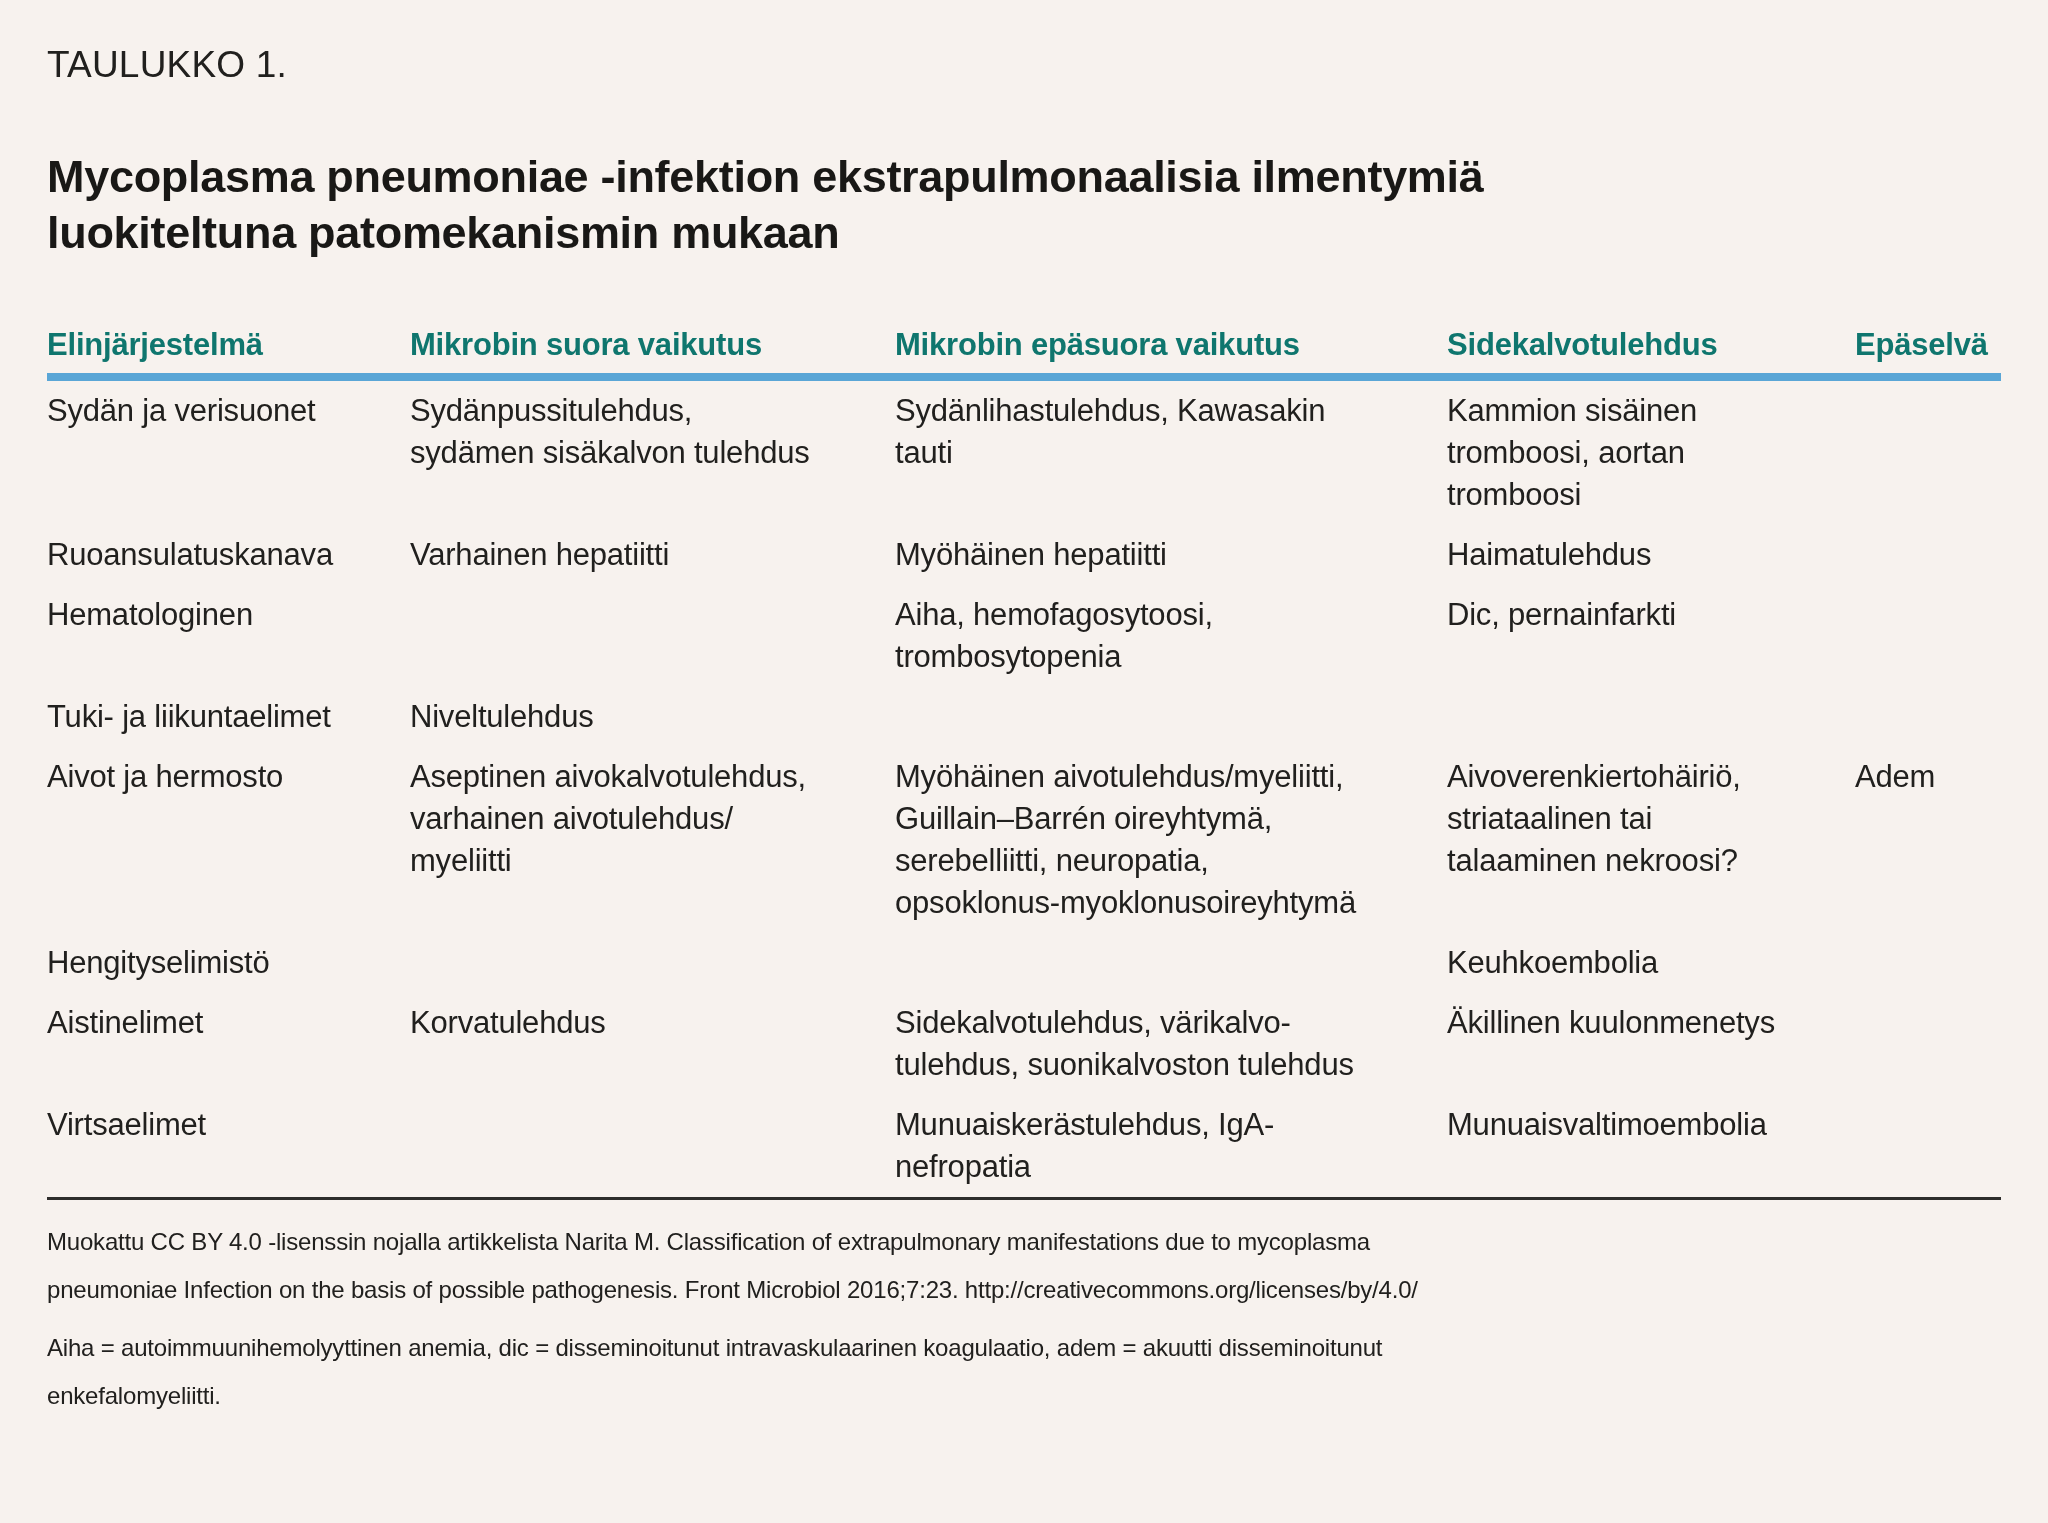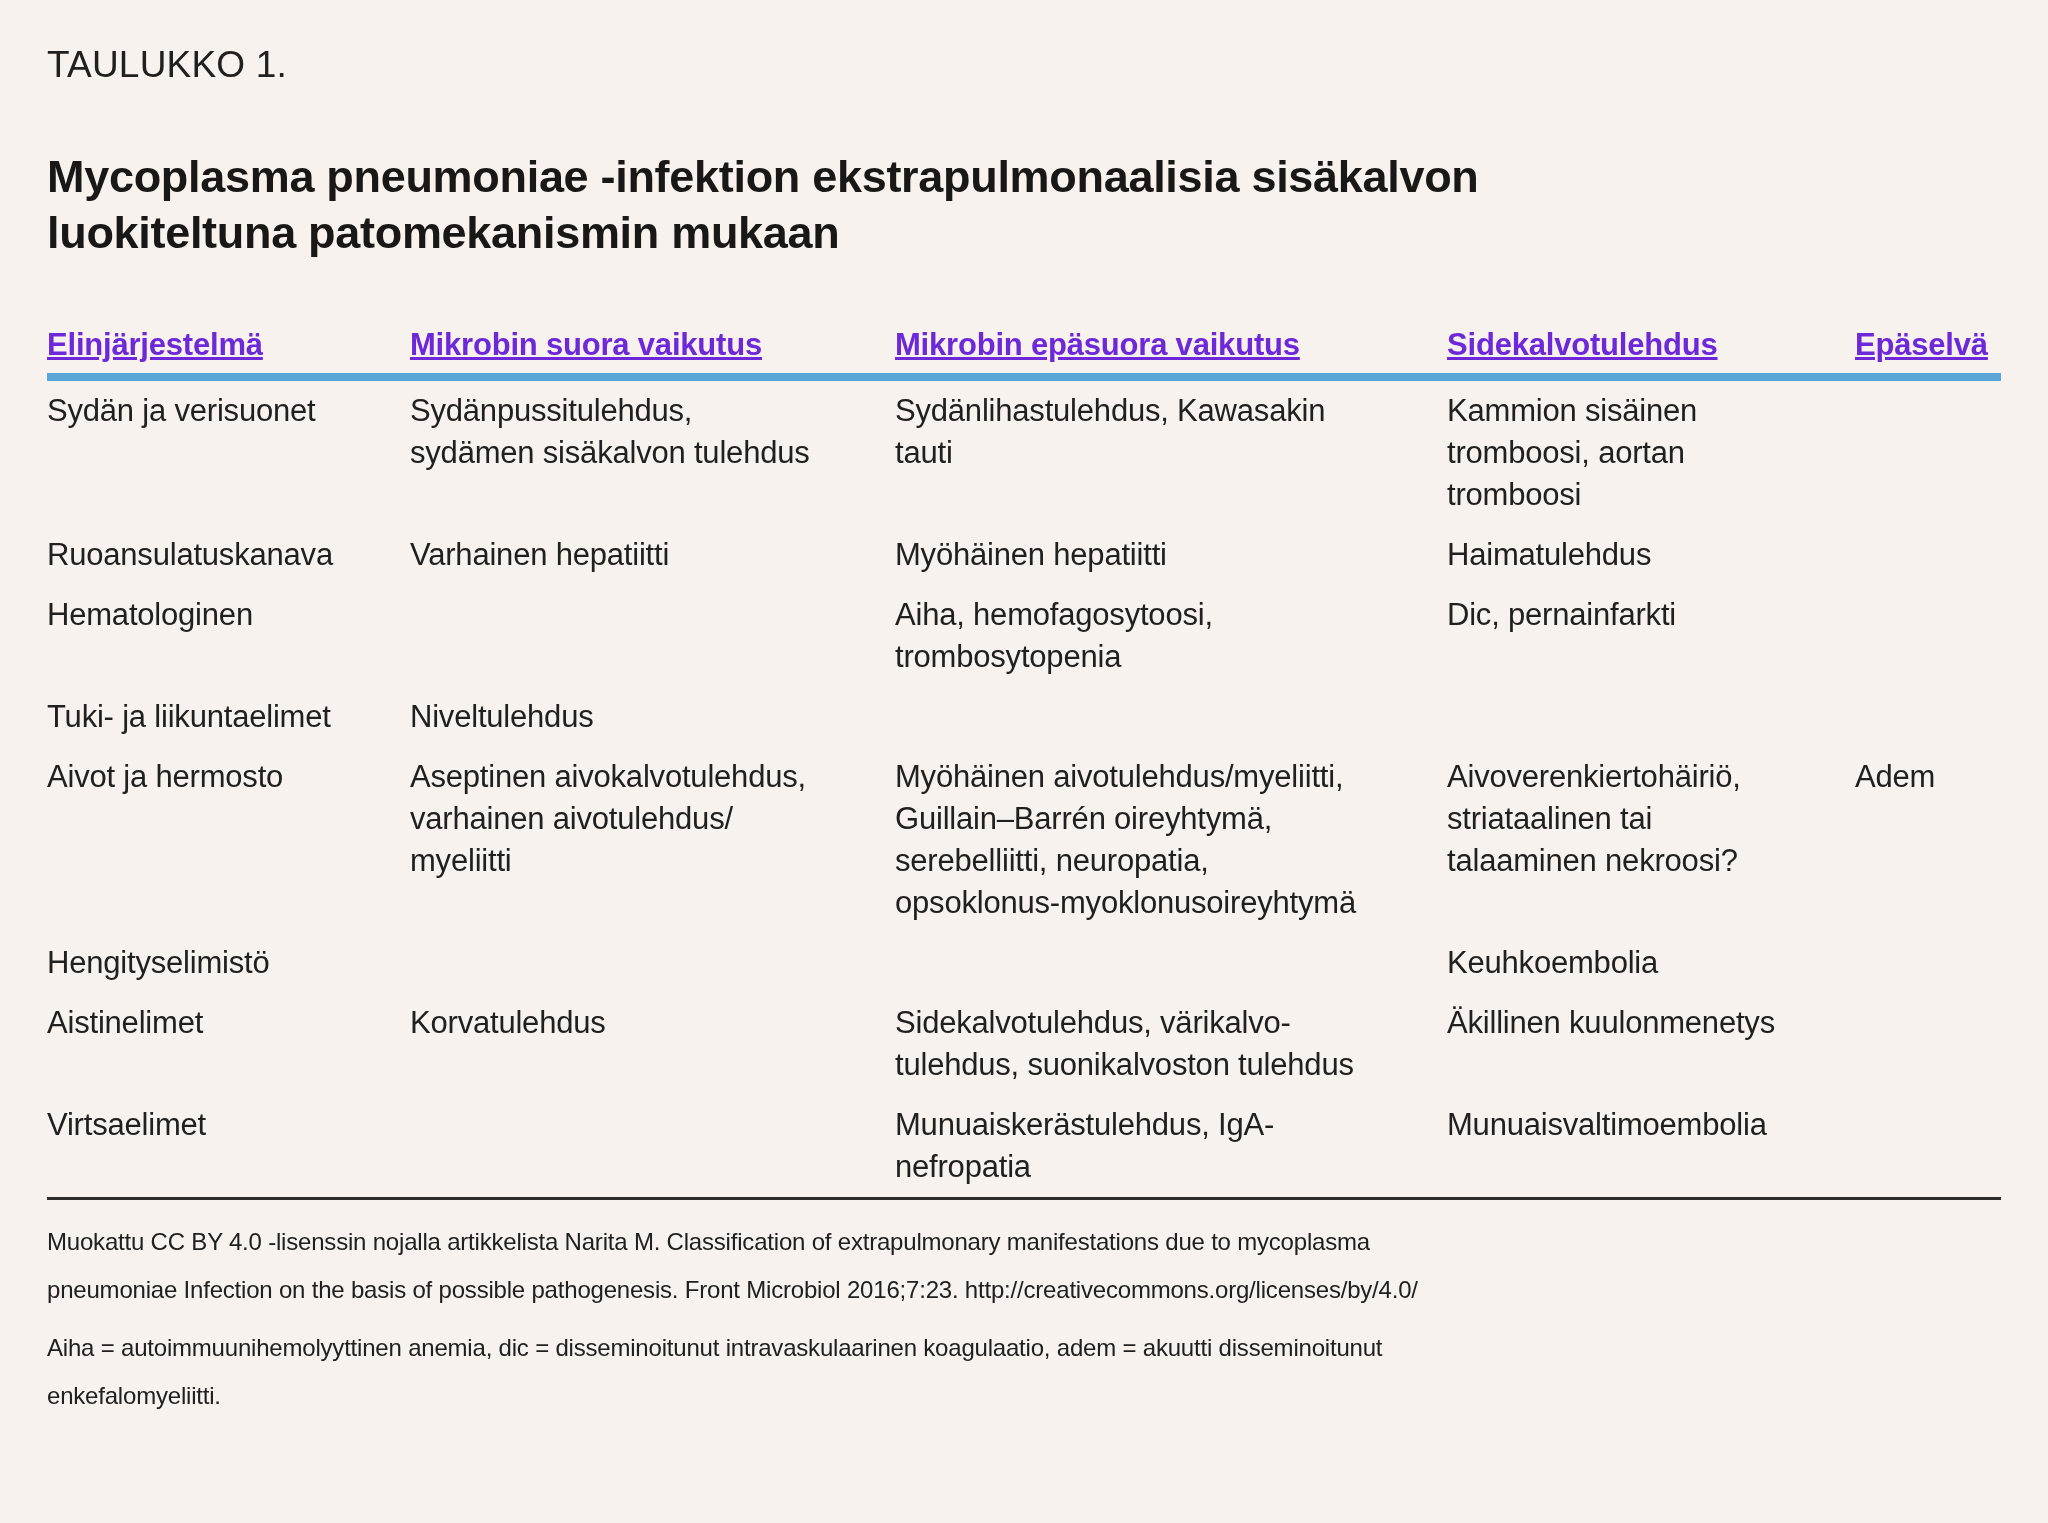--- a/index.html
+++ b/index.html
@@ -43,22 +43,21 @@
   }
   table.manifestations th {
     text-align: left;
     vertical-align: bottom;
     font-size: 31px;
     line-height: 36px;
     font-weight: 700;
     letter-spacing: -0.2px;
     padding: 0 24px 10px 0;
     border-bottom: 8px solid #5aa6d6;
-    color: #6d28d9;
-    text-decoration: underline;
+    color: #0f766e;
   }
   table.manifestations td {
     vertical-align: top;
     font-size: 31px;
     line-height: 42px;
     letter-spacing: -0.2px;
     padding: 9px 24px 9px 0;
     white-space: pre-line;
     color: #21201e;
   }
@@ -77,21 +76,21 @@
     margin-top: 10px;
   }
 </style>
 </head>
 <body>
 
 <div class="page">
 
   <div class="kicker">TAULUKKO 1.</div>
 
-  <h1 class="title">Mycoplasma pneumoniae -infektion ekstrapulmonaalisia sisäkalvon
+  <h1 class="title">Mycoplasma pneumoniae -infektion ekstrapulmonaalisia ilmentymiä
 luokiteltuna patomekanismin mukaan</h1>
 
   <table class="manifestations">
     <colgroup>
       <col style="width:363px">
       <col style="width:485px">
       <col style="width:552px">
       <col style="width:408px">
       <col style="width:146px">
     </colgroup>

